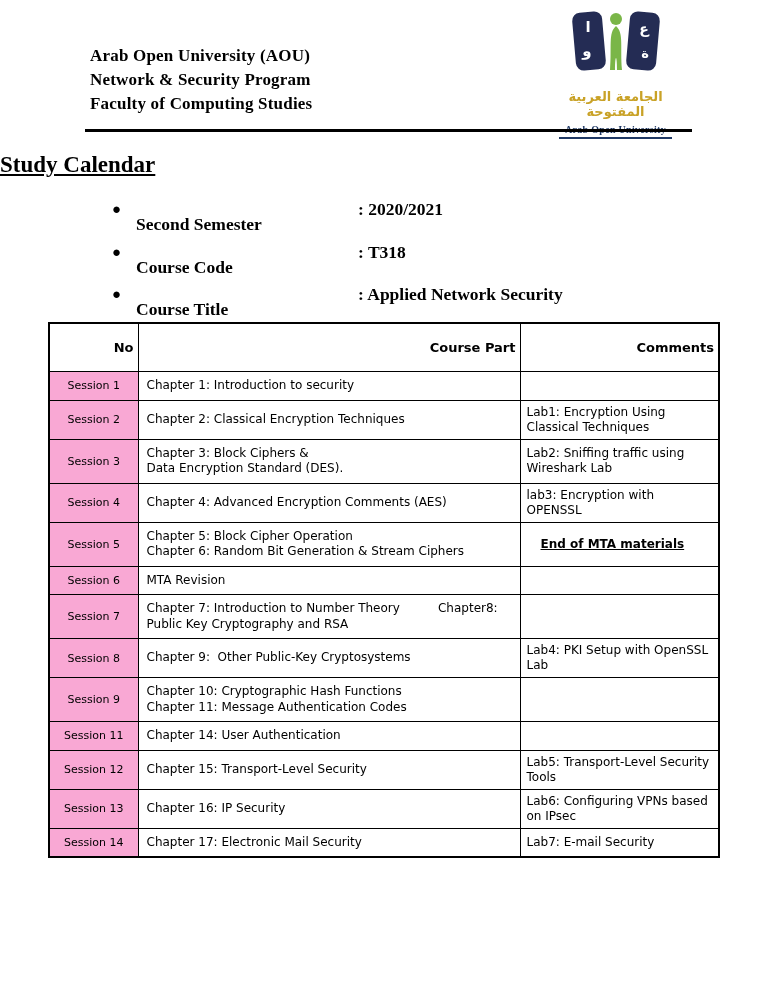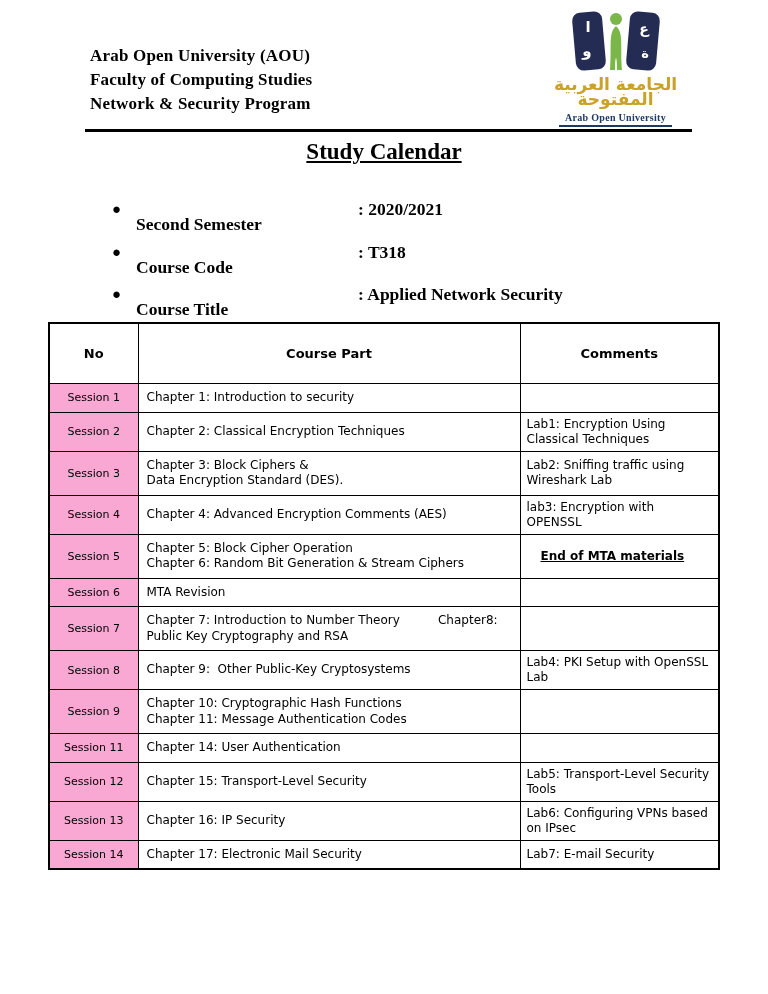--- a/index.html
+++ b/index.html
@@ -28,23 +28,23 @@
     position: absolute;
     left: 548px;
     top: 8px;
     width: 135px;
     text-align: center;
   }
   .logo-emblem { display: block; margin: 0 auto; }
   .logo-arabic {
     color: #c9a227;
     font-family: "DejaVu Sans", sans-serif;
-    font-size: 17px;
-    font-weight: bold;
-    margin-top: 1px;
+    font-size: 13px;
+    font-weight: bold;
+    margin-top: 13px;
     line-height: 15px;
   }
   .logo-english {
     display: inline-block;
     color: #1f3864;
     font-family: "Liberation Serif", serif;
     font-size: 10px;
     font-weight: bold;
     letter-spacing: 0.3px;
     padding: 1px 6px 2px 6px;
@@ -56,23 +56,22 @@
     top: 129px;
     width: 607px;
     height: 2.5px;
     background: #000;
   }
 
   
   .title {
     position: absolute;
     left: 0;
-    top: 139px;
+    top: 152px;
     width: 768px;
-    text-align: center;
     font-size: 23px;
     font-weight: bold;
   }
   .title .underlined { text-decoration: underline; }
 
   
   .info-list {
     position: absolute;
     left: 112px;
     top: 196px;
@@ -91,22 +90,22 @@
     width: 670px;
     border-collapse: collapse;
     font-family: "DejaVu Sans", sans-serif;
     border: 2.5px solid #000;
     table-layout: fixed;
   }
   .calendar-table th {
     border: 1.5px solid #000;
     font-size: 13px;
     font-weight: bold;
-    text-align: center;
-    padding: 22px 4px;
+    text-align: right;
+    padding: 16px 4px;
     background: #fff;
   }
   .calendar-table td {
     border: 1.5px solid #000;
     vertical-align: middle;
   }
   .col-no    { width: 89px; }
   .col-part  { width: 382px; }
   .col-comment { width: 199px; }
   td.cell-no {
@@ -134,22 +133,22 @@
     padding-left: 20px;
   }
 </style>
 </head>
 <body>
 
 <div class="page">
 
   <div class="header-block">
     <div>Arab Open University (AOU)</div>
+    <div>Network &amp; Security Program</div>
     <div>Faculty of Computing Studies</div>
-    <div>Network &amp; Security Program</div>
   </div>
 
   <div class="logo">
     <svg class="logo-emblem" width="100" height="68" viewBox="0 0 100 68" aria-hidden="true">
 
       <rect x="8" y="4" width="30" height="58" rx="8" fill="#242c54" transform="rotate(-5 23 33)"></rect>
 
       <rect x="62" y="4" width="30" height="58" rx="8" fill="#242c54" transform="rotate(5 77 33)"></rect>
 
       <text x="22" y="24" font-size="15" fill="#ffffff" text-anchor="middle" font-weight="bold" font-family="DejaVu Sans, sans-serif">ا</text>

